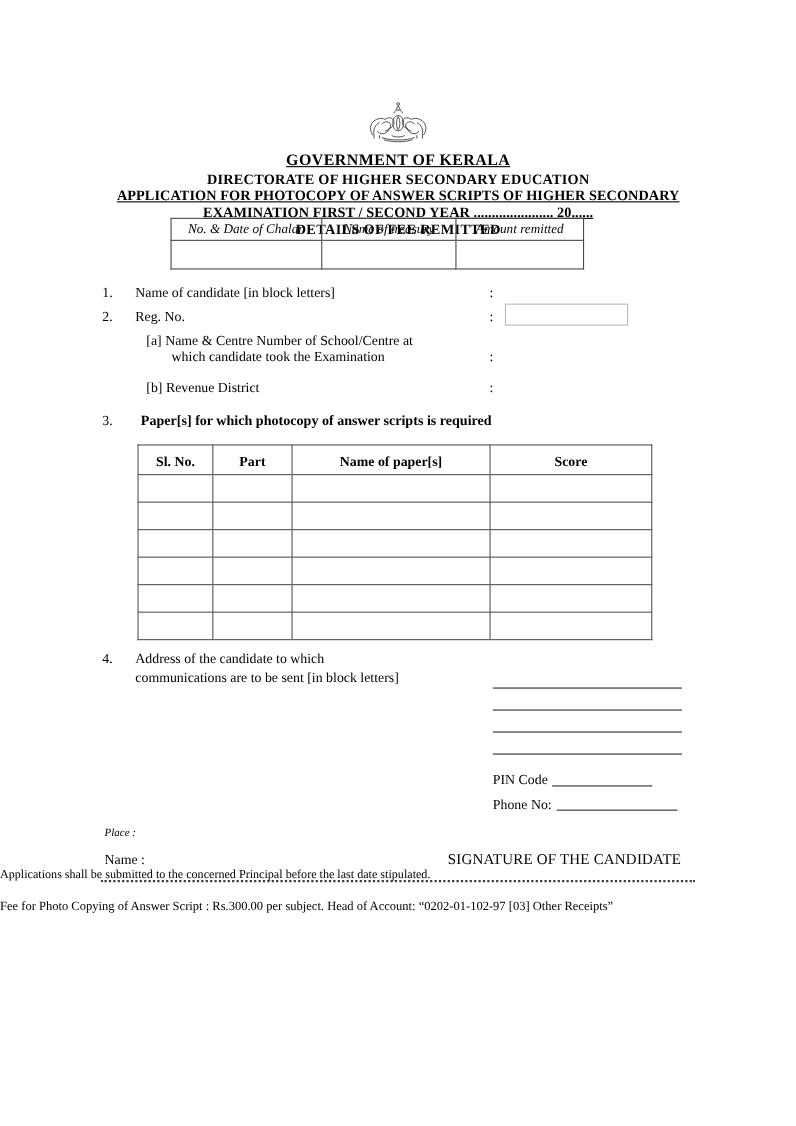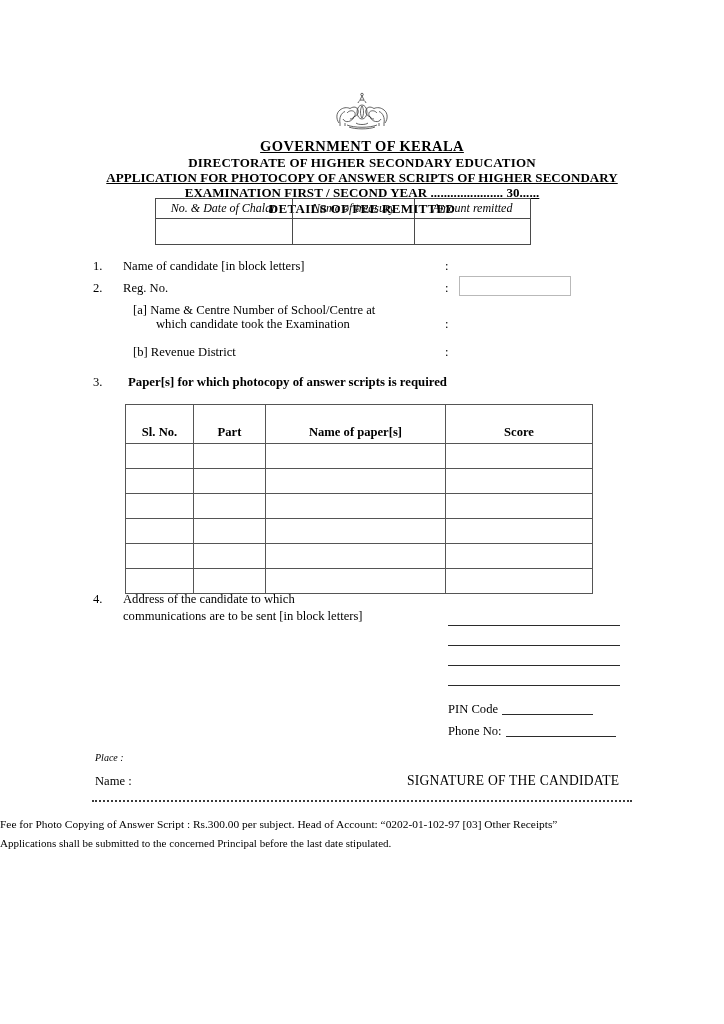--- a/index.html
+++ b/index.html
@@ -168,21 +168,21 @@
   .papers-table td {
     border: 1px solid #555555;
     padding: 0;
   }
   .papers-table .ph {
     height: 18px;
     font-weight: bold;
     font-size: 12.6px;
     text-align: center;
     vertical-align: middle;
-    padding: 18px 2px 2px;
+    padding: 6px 2px 2px;
     white-space: nowrap;
   }
   .papers-table .pb {
     height: 24px;
   }
   .pc1 { width: 63px; }
   .pc2 { width: 67px; }
   .pc3 { width: 175px; }
   .pc4 { width: 142px; }
 
@@ -250,21 +250,21 @@
   }
   .foot-line {
     position: absolute;
     left: 0;
     right: 0;
     text-align: left;
     font-size: 11.4px;
     line-height: 14px;
   }
   .foot1 { top: 817px; }
-  .foot2 { top: 836px; font-size: 11px; }
+  .foot2 { top: 788px; font-size: 11px; }
 </style>
 </head>
 <body>
 
 <div class="page">
 
   <div class="emblem-wrap">
     <svg class="emblem" viewBox="0 0 120 92">
       <g fill="none" stroke="#3c3c3c" stroke-width="1.6">
 
@@ -302,21 +302,21 @@
 
         <path d="M48 70 C52 74 68 74 72 70"></path>
       </g>
     </svg>
   </div>
 
   <div class="heading">
     <div class="h-gov">GOVERNMENT  OF  KERALA</div>
     <div class="h-dir">DIRECTORATE  OF  HIGHER  SECONDARY  EDUCATION</div>
     <div class="h-app">APPLICATION  FOR PHOTOCOPY  OF ANSWER SCRIPTS OF HIGHER SECONDARY</div>
-    <div class="h-exam">EXAMINATION  FIRST / SECOND  YEAR ...................... 30......</div>
+    <div class="h-exam">EXAMINATION  FIRST / SECOND  YEAR ...................... 20......</div>
     <div class="h-fee">DETAILS OF FEE REMITTED</div>
   </div>
 
   <table class="fee-table">
     <tbody>
         <tr>
       <td class="fh fc1">No. &amp; Date of Chalan</td>
       <td class="fh fc2">Name of treasury</td>
       <td class="fh fc3">Amount  remitted</td>
     </tr>

